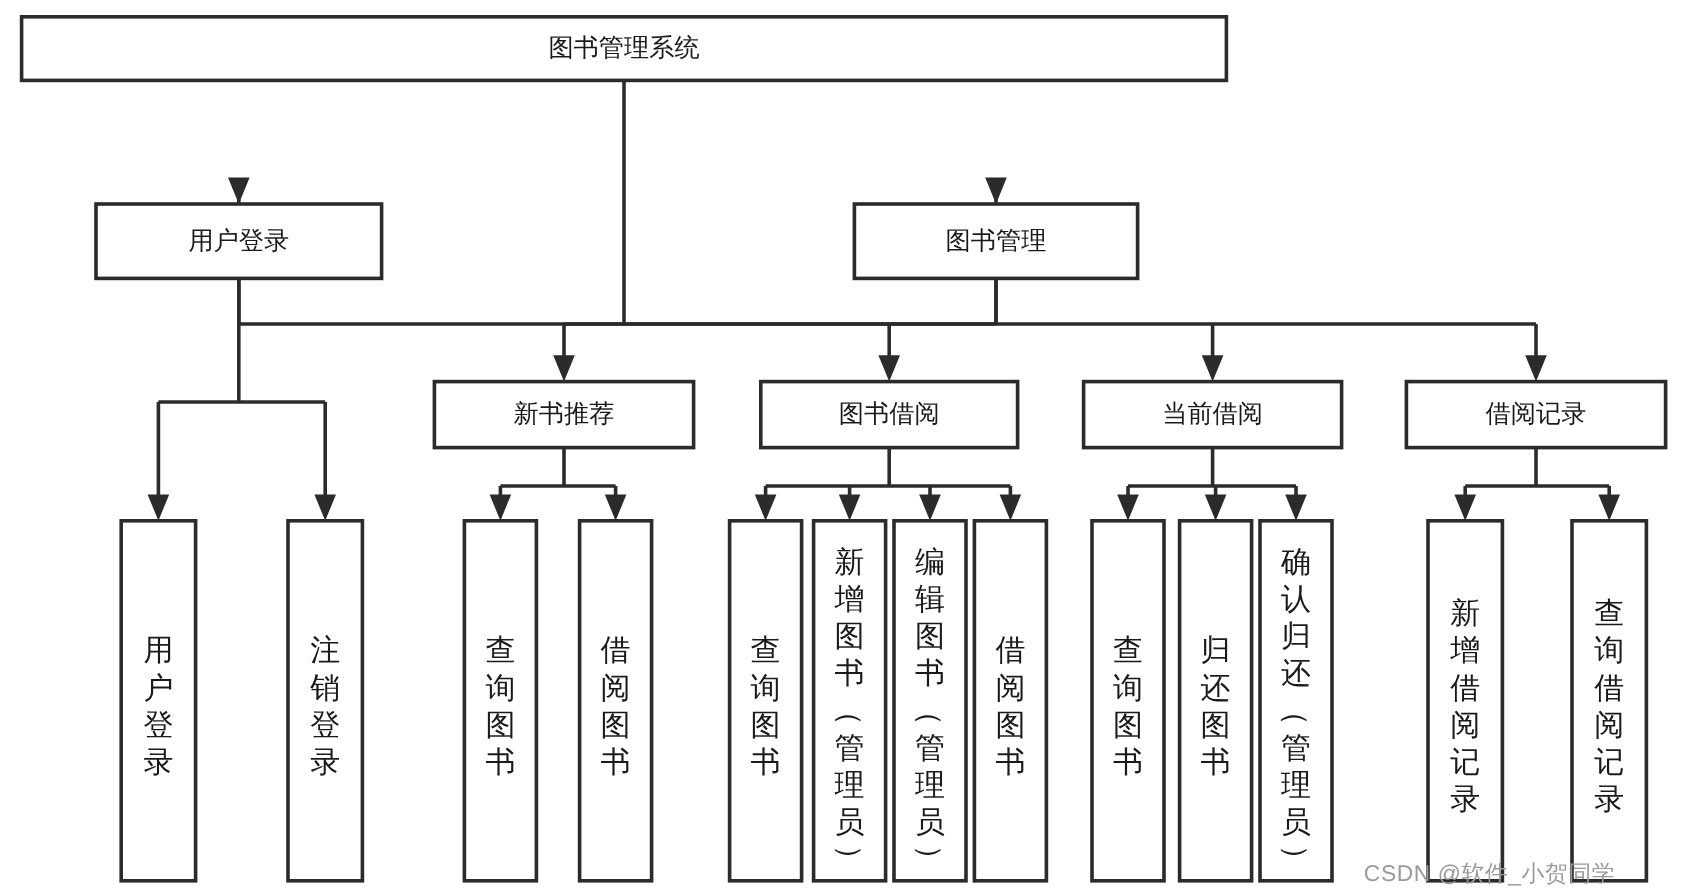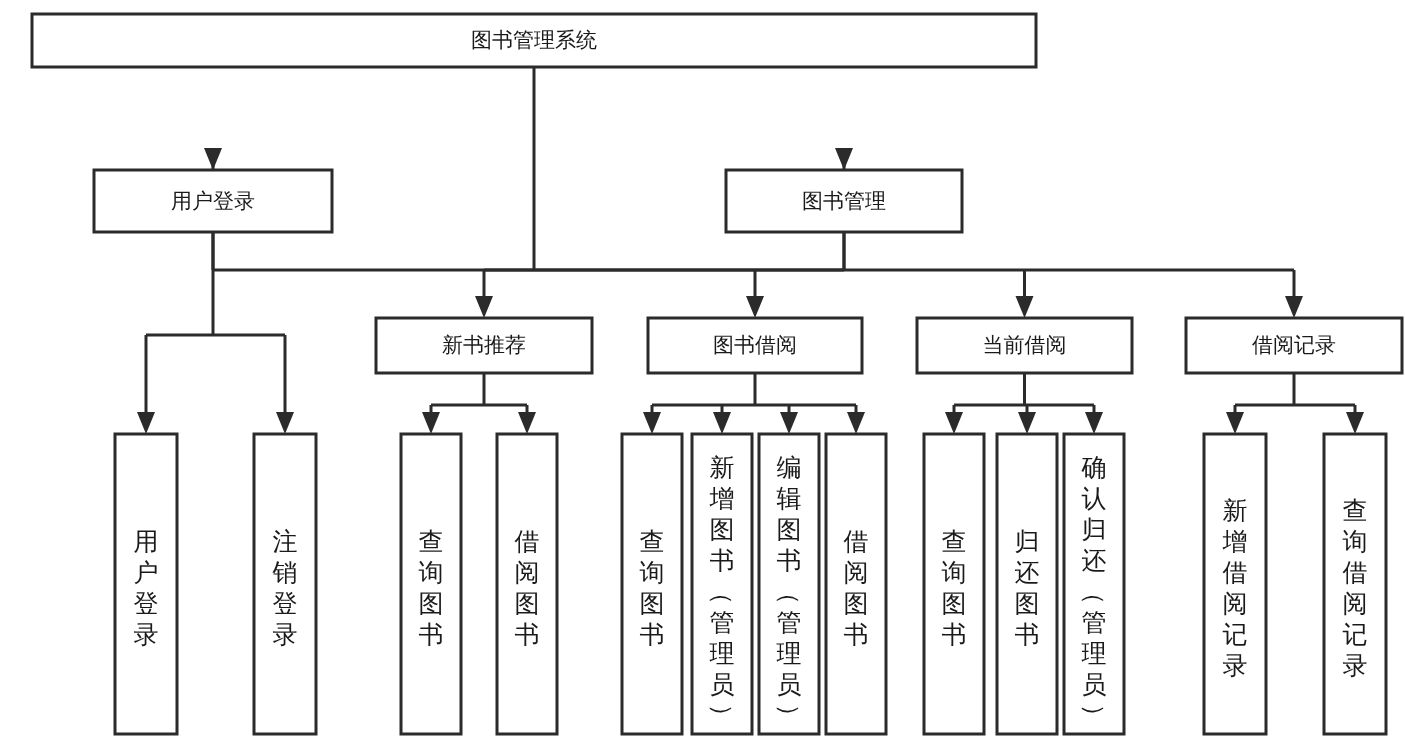--- a/index.html
+++ b/index.html
@@ -10,21 +10,21 @@
   }
   body {
     width: 1405px;
     height: 747px;
     position: relative;
     overflow: hidden;
     font-family: "Liberation Sans", "DejaVu Sans", sans-serif;
   }
   #diagram-root {
     position: absolute;
-    left: 14px;
+    left: 0;
     top: 0;
     width: 1354px;
     height: 747px;
   }
   svg#diagram-svg {
     display: block;
     width: 1405px;
     height: 747px;
   }
   .node-box {
@@ -286,13 +286,14 @@
             <text x="1341" y="519.32" class="node-label-vertical">查</text>
             <text x="1341" y="550.32" class="node-label-vertical">询</text>
             <text x="1341" y="581.32" class="node-label-vertical">借</text>
             <text x="1341" y="612.32" class="node-label-vertical">阅</text>
             <text x="1341" y="643.32" class="node-label-vertical">记</text>
             <text x="1341" y="674.32" class="node-label-vertical">录</text>
           </g>
         </g>
       </g>
   </svg>
+  <div class="watermark">CSDN @软件_小贺同学</div>
 </div>
 
 </body></html>

